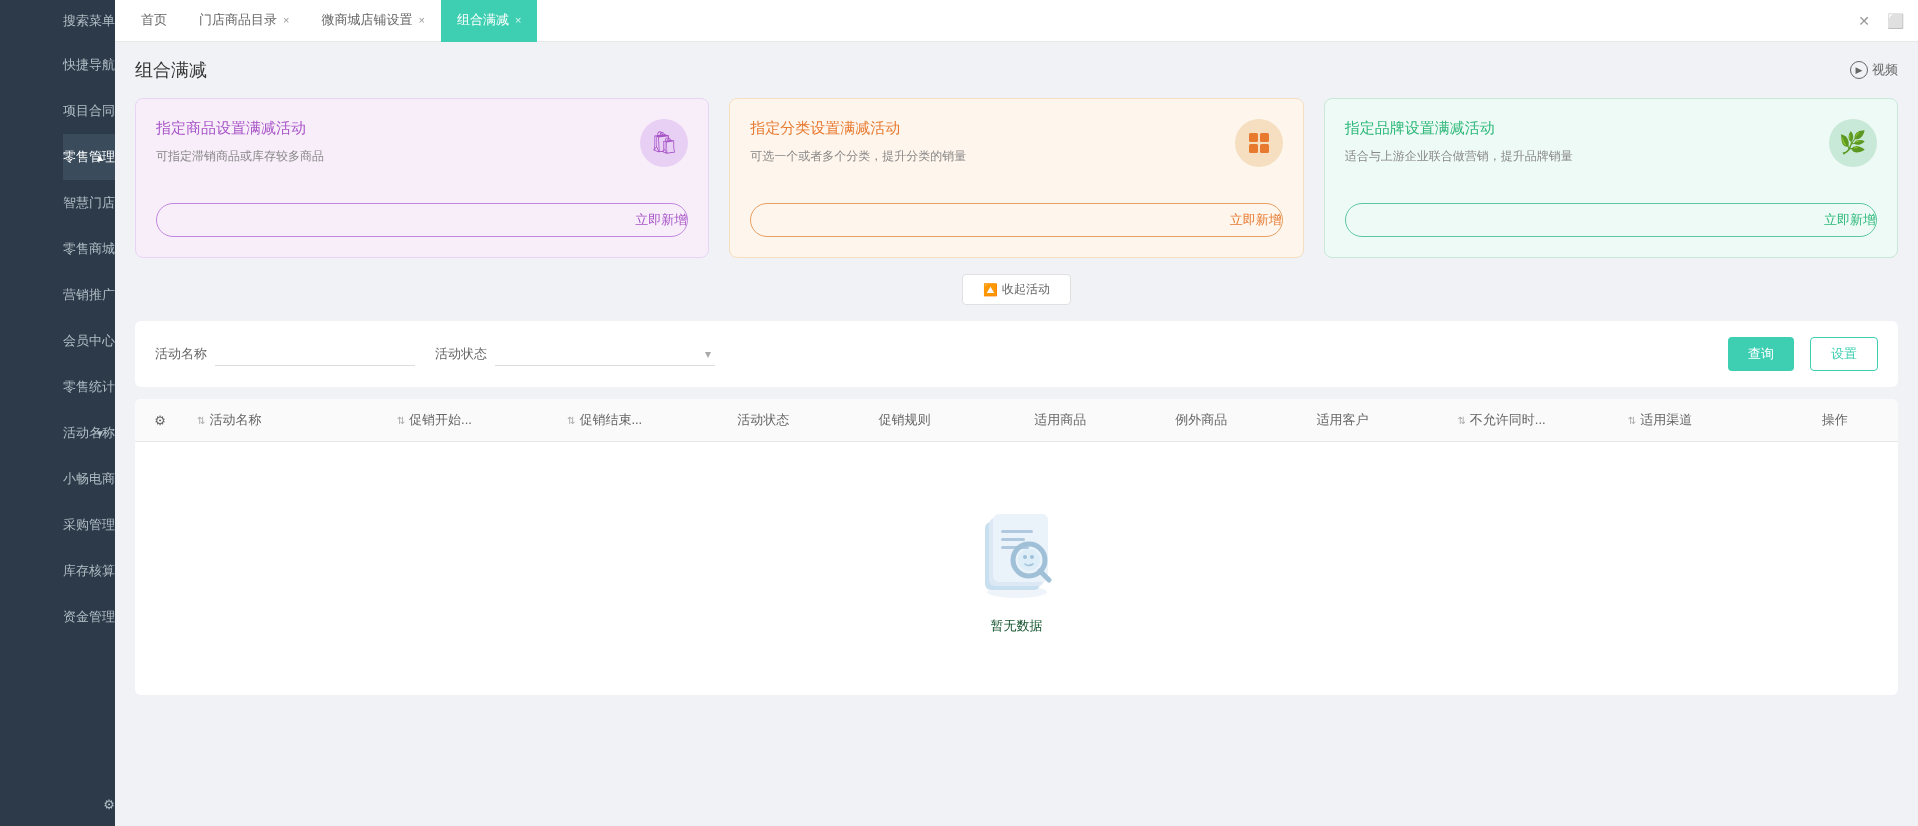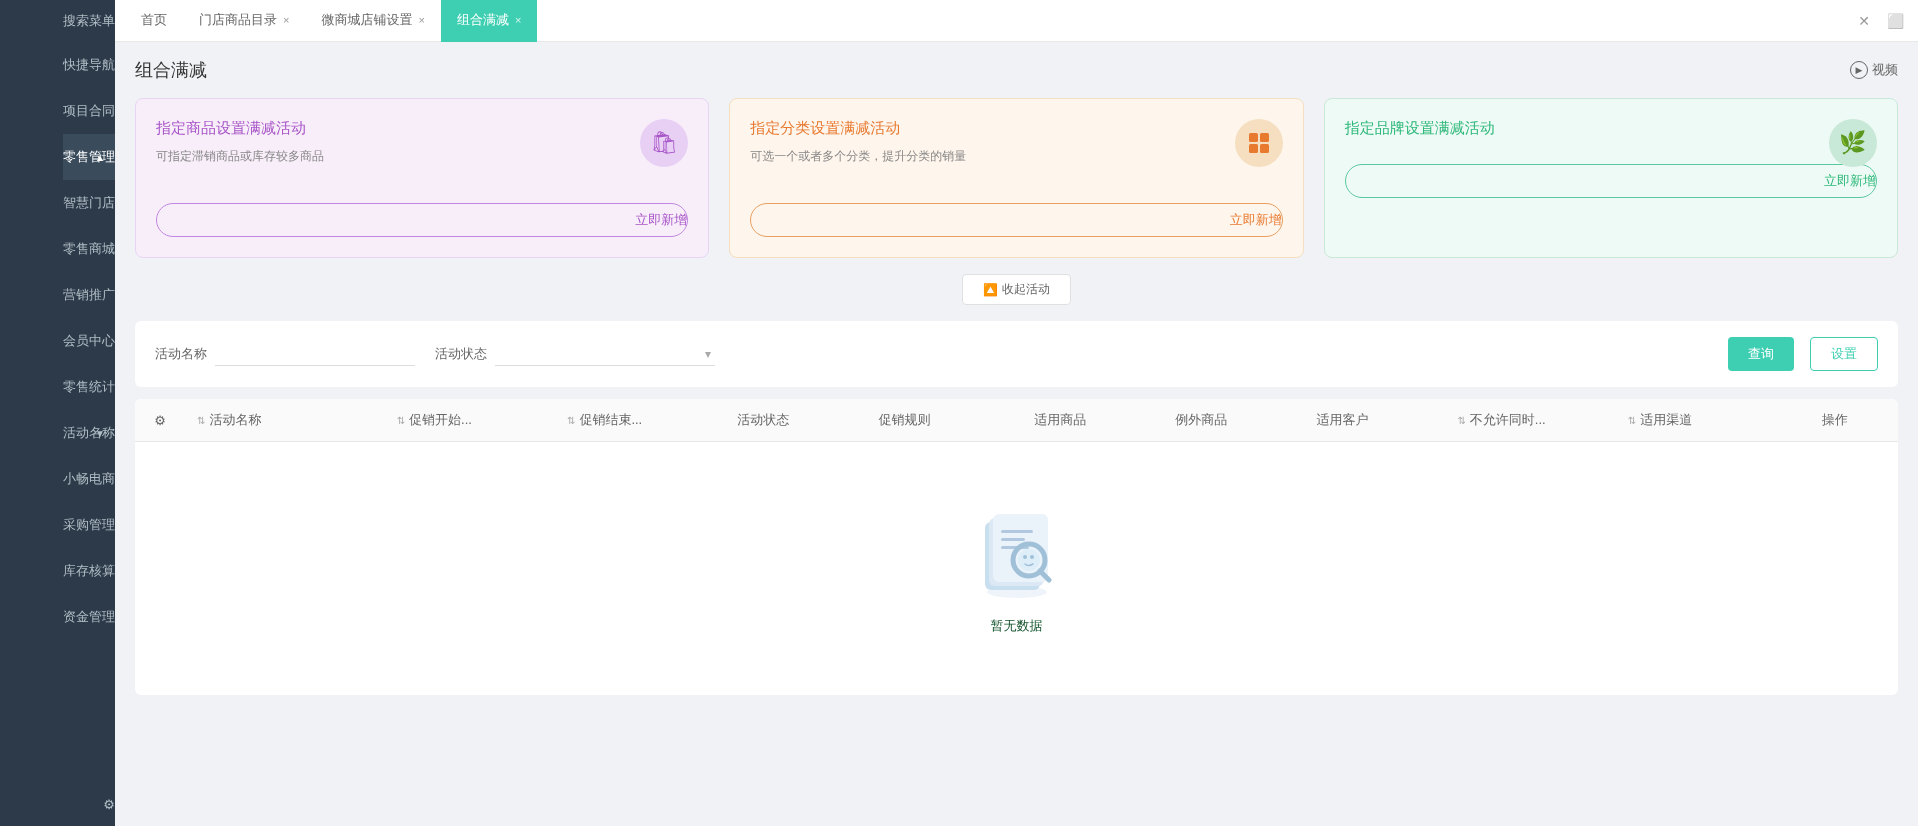--- a/index.html
+++ b/index.html
@@ -446,20 +446,21 @@
           </svg>
         </div>
         <div class="card-title">指定分类设置满减活动</div>
         <div class="card-desc">可选一个或者多个分类，提升分类的销量</div>
         <button class="card-btn">立即新增</button>
       </div>
 
       <div class="card card-green">
         <div class="card-icon">🌿</div>
         <div class="card-title">指定品牌设置满减活动</div>
+        <div class="card-desc">适合与上游企业联合做营销，提升品牌销量</div>
         <button class="card-btn">立即新增</button>
       </div>
     </div>
 
     <div class="collapse-bar">
       <button class="collapse-btn">
         <span>🔼</span>
         <span>收起活动</span>
       </button>
     </div>

